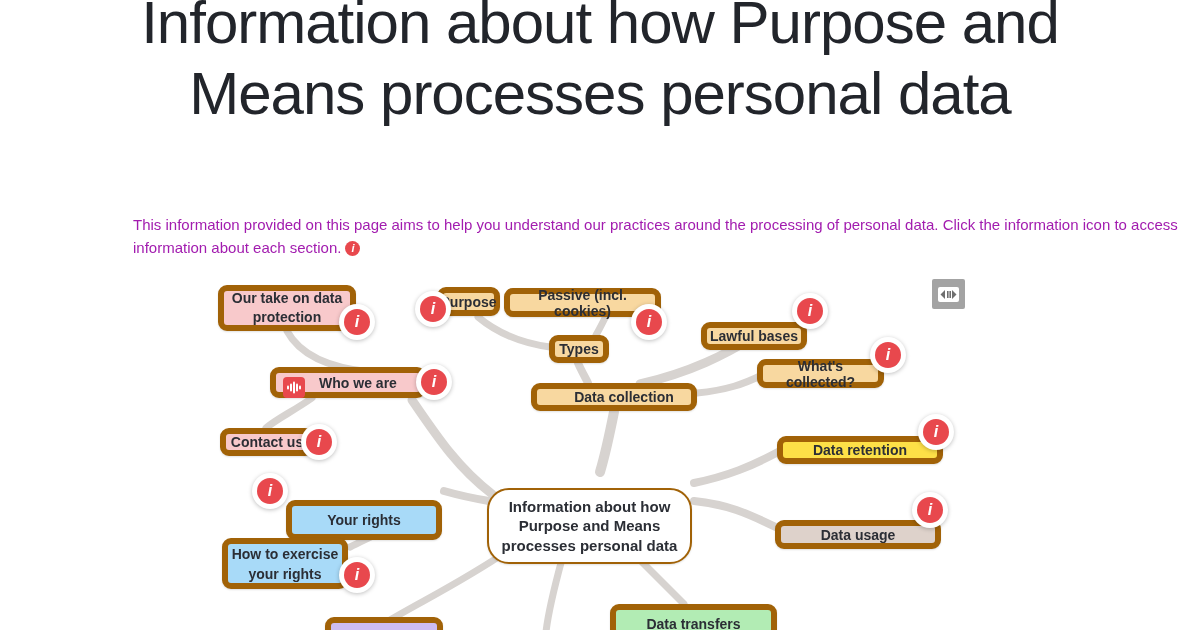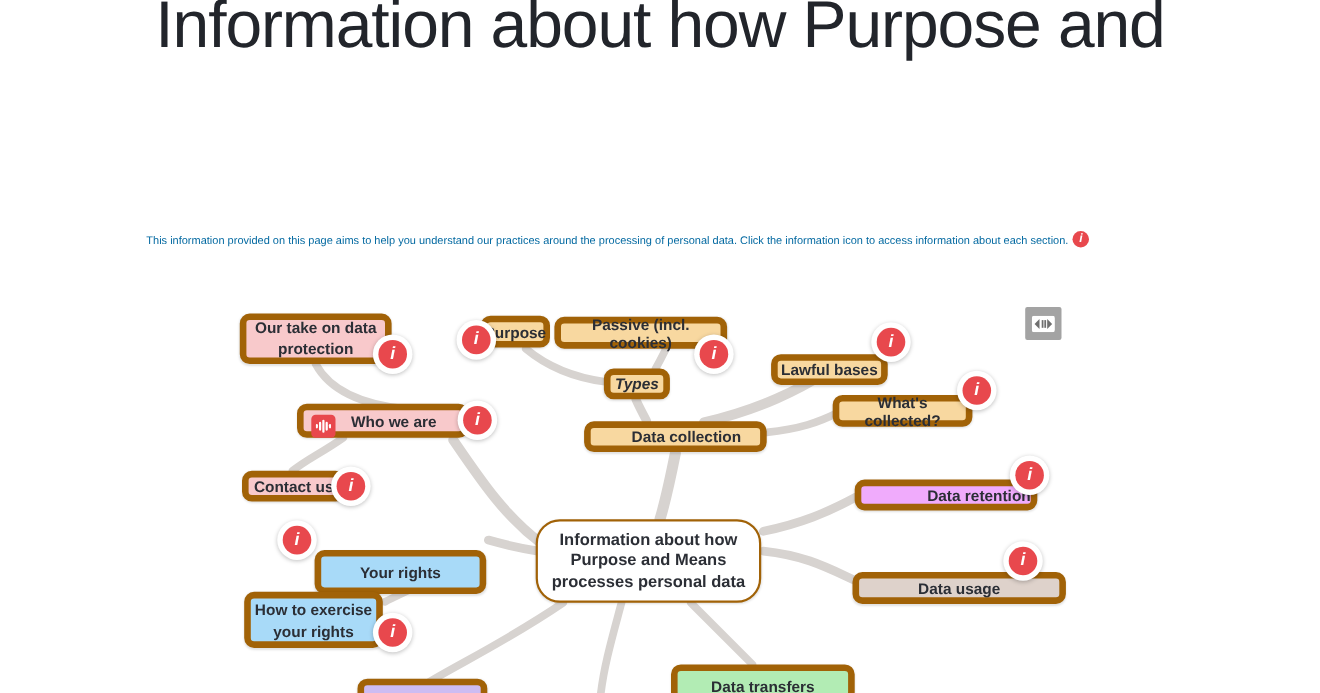--- a/index.html
+++ b/index.html
@@ -8,21 +8,21 @@
     background:#ffffff;font-family:"Liberation Sans",sans-serif;
   }
   
   .page-title{
     margin:-12px auto 0 auto;width:1110px;text-align:center;
     font-size:60px;line-height:1.18;font-weight:500;color:#22252b;
     letter-spacing:-1px;
   }
   .intro{
     position:absolute;left:133px;top:199px;width:1046px;
-    font-size:10px;line-height:22.5px;color:#0369a1;
+    font-size:15px;line-height:22.5px;color:#a21caf;
   }
   .pinfo{
     display:inline-block;width:15px;height:15px;border-radius:50%;
     background:#e8484d;vertical-align:-3px;position:relative;margin-left:4px;
   }
   .pinfo::after{
     content:"i";position:absolute;left:0;top:0;width:15px;height:15px;
     color:#fff;font-weight:800;font-style:italic;font-size:11px;
     line-height:15px;text-align:center;
   }
@@ -33,33 +33,33 @@
     position:absolute;z-index:2;box-sizing:border-box;
     border:6px solid #a16207;border-radius:9px;
     display:flex;align-items:center;justify-content:center;
     font-size:14px;font-weight:700;color:#2b2e35;text-align:center;
     box-shadow:0 1px 2px rgba(0,0,0,0.12);
   }
   .n-our-take{left:218px;top:285px;width:138px;height:46px;line-height:19px;}
   .n-active{left:437px;top:287px;width:63px;height:29px;}
   .n-passive{left:504px;top:288px;width:157px;height:29px;}
   .n-lawful{left:701px;top:322px;width:106px;height:28px;justify-content:center;}
-  .n-types{left:549px;top:335px;width:60px;height:28px;font-style:italic;}
+  .n-types{left:549px;top:335px;width:60px;height:28px;}
   .n-whats{left:757px;top:359px;width:127px;height:29px;}
   .n-who{left:270px;top:367px;width:156px;height:31px;padding-left:20px;}
   .n-datacollection{left:531px;top:383px;width:166px;height:28px;padding-left:20px;}
   .n-contact{left:220px;top:428px;width:94px;height:28px;}
   .n-retention{left:777px;top:436px;width:166px;height:28px;}
   .n-yourrights{left:286px;top:500px;width:156px;height:40px;}
-  .n-usage{left:775px;top:520px;width:194px;height:29px;}
+  .n-usage{left:775px;top:520px;width:166px;height:29px;}
   .n-exercise{left:222px;top:538px;width:126px;height:51px;line-height:20px;}
   .n-transfers{left:610px;top:604px;width:167px;height:34px;align-items:flex-start;padding-top:6px;}
   .n-purple{left:325px;top:617px;width:118px;height:30px;align-items:flex-start;padding-top:6px;}
   .n-central{
-    left:487px;top:472px;width:205px;height:76px;background:#ffffff;
+    left:487px;top:488px;width:205px;height:76px;background:#ffffff;
     border-radius:22px;border-width:2.5px;font-size:15px;line-height:19.5px;
     flex-direction:column;
   }
   .n-central span{display:block;}
   
   .audio-ic{
     position:absolute;left:7px;top:4px;width:22px;height:21px;
     background:#e8484d;border-radius:4px;display:flex;align-items:center;justify-content:center;
   }
   
@@ -90,21 +90,21 @@
   
   .fs-btn{
     position:absolute;left:932px;top:279px;width:33px;height:30px;z-index:4;
     background:#a3a3a3;border-radius:2px;border:none;
     display:flex;align-items:center;justify-content:center;cursor:pointer;
   }
 </style>
 </head>
 <body>
 
-<h1 class="page-title"><span>Information about how Purpose and</span><br></h1>
+<h1 class="page-title"><span>Information about how Purpose and</span><br><span>Means processes personal data</span></h1>
 
 <p class="intro"><span>This information provided on this page aims to help you understand our practices around the processing of personal data. Click the information icon to access information about each section.</span><span class="pinfo"></span></p>
 
 <div class="map">
 
   <svg class="edges" width="1200" height="630" viewBox="0 0 1200 630">
     <g fill="none" stroke="#d7d3d0" stroke-linecap="round">
       <path d="M 492 494 C 458 468, 438 438, 412 400" stroke-width="9"></path>
       <path d="M 287 331 C 300 355, 330 368, 370 372" stroke-width="7"></path>
       <path d="M 312 398 C 292 412, 278 418, 266 428" stroke-width="7"></path>
@@ -164,21 +164,21 @@
   </div>
 
   <div class="node n-datacollection" style="background-color: rgb(248, 216, 160);">
       <span>Data collection</span>
     </div>
 
   <div class="node n-contact" style="background-color: rgb(248, 201, 203);">
       <span>Contact us</span>
     </div>
 
-  <div class="node n-retention" style="background-color: #f0abfc; justify-content: flex-end;">
+  <div class="node n-retention" style="background-color: #fde047;">
       <span>Data retention</span>
     </div>
 
   <div class="node n-yourrights" style="background-color: rgb(168, 218, 248);">
       <span>Your rights</span>
     </div>
 
   <div class="node n-central">
     <span>Information about how</span>
     <span>Purpose and Means</span>

